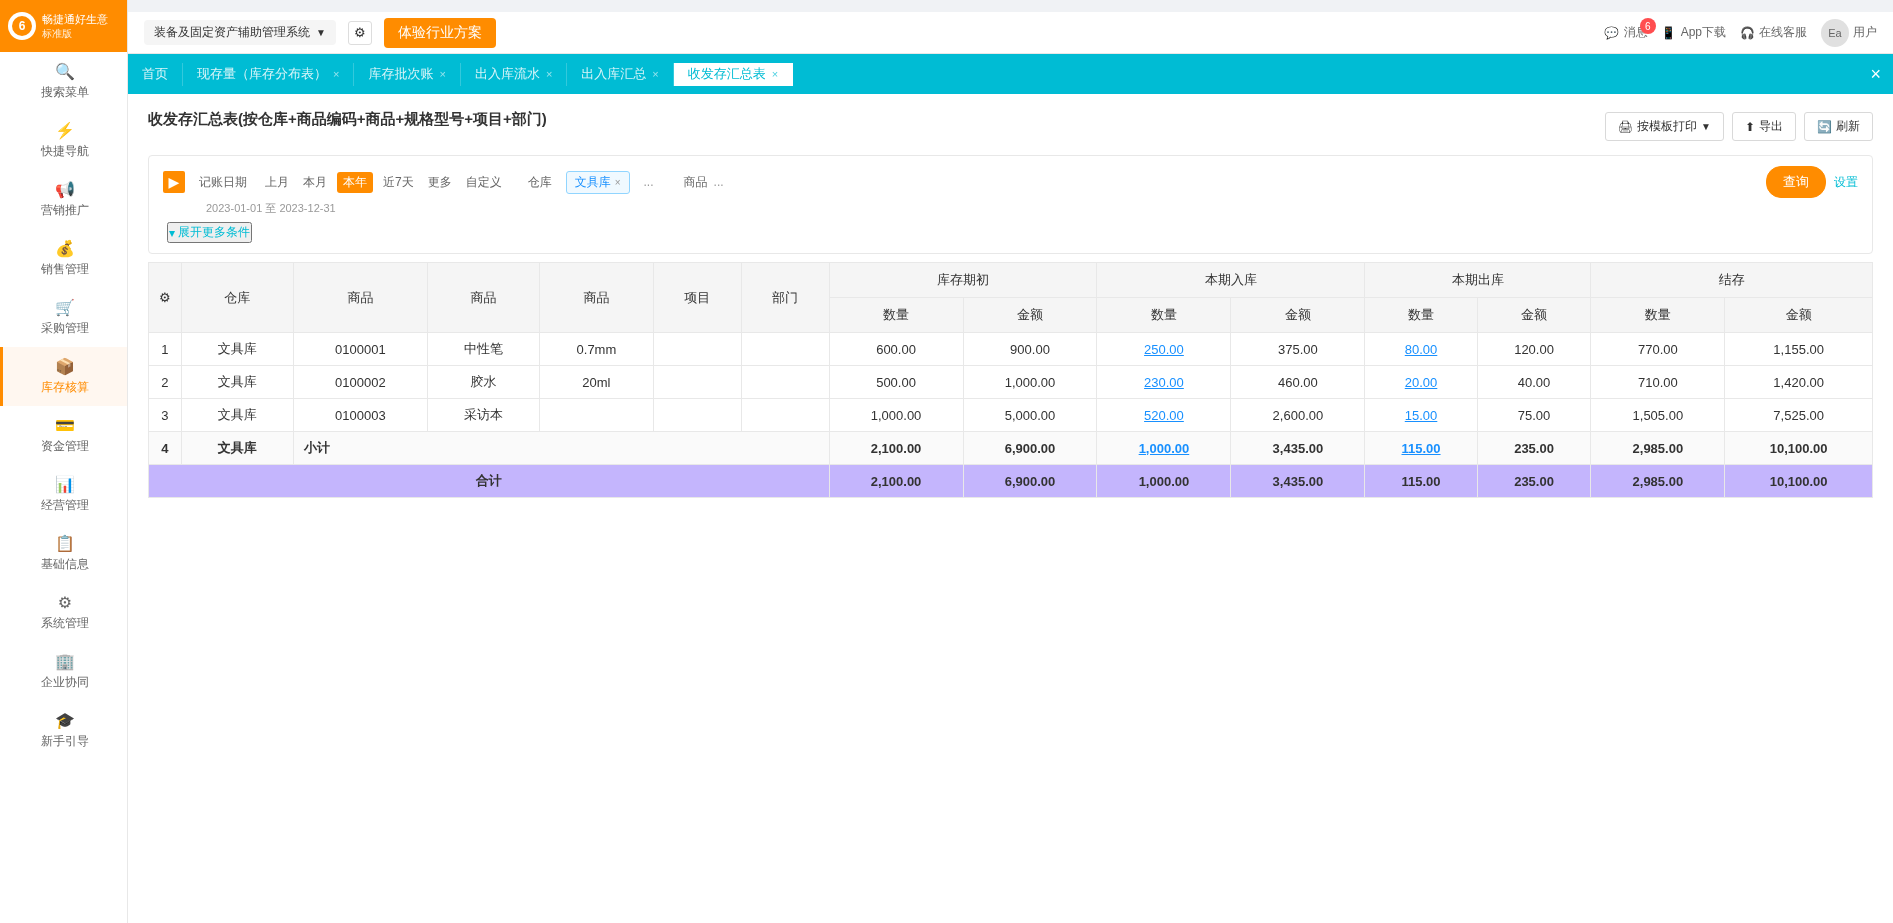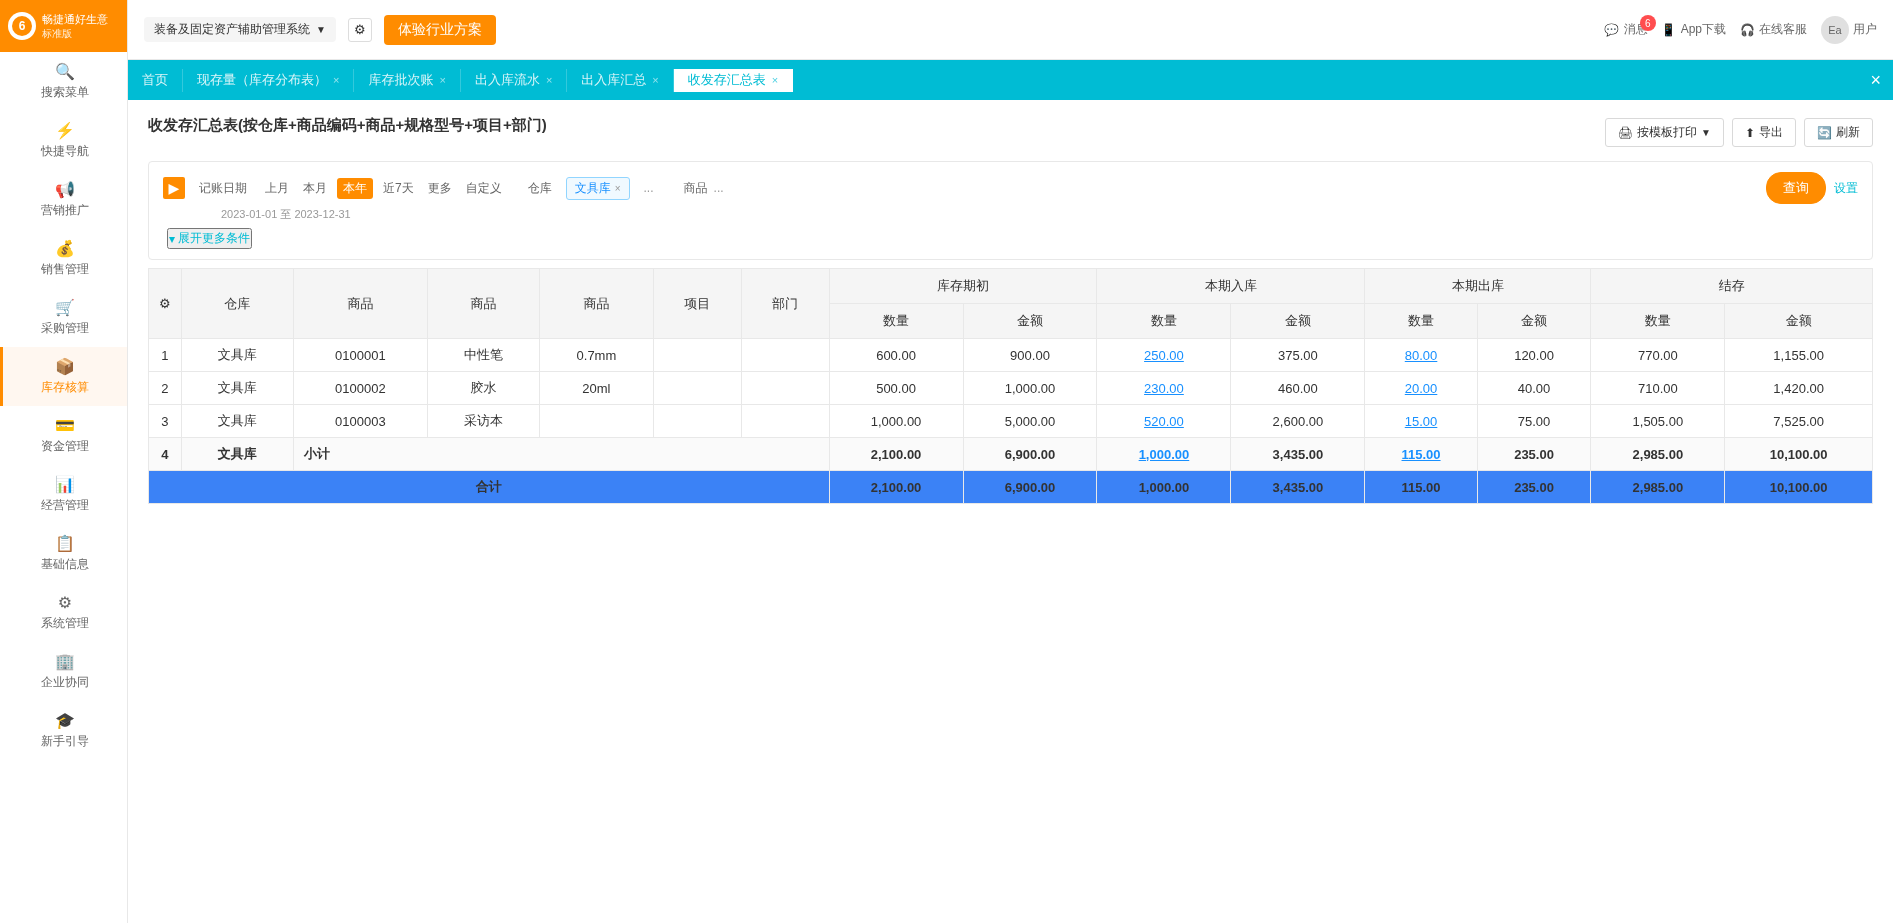--- a/index.html
+++ b/index.html
@@ -13,21 +13,21 @@
     .sidebar-title { font-size: 11px; line-height: 1.3; color: #fff; }
     .sidebar-nav { flex: 1; overflow-y: auto; }
     .sidebar-item { display: flex; flex-direction: column; align-items: center; padding: 10px 4px; cursor: pointer; color: #666; font-size: 12px; gap: 3px; border-left: 3px solid transparent; }
     .sidebar-item.active { background: #fff7f0; color: #ff8c00; border-left: 3px solid #ff8c00; }
     .sidebar-item .icon { font-size: 16px; }
 
     
     .main { flex: 1; display: flex; flex-direction: column; overflow: hidden; }
 
     
-    .topbar { height: 60px; background: #fff; border-bottom: 1px solid #e8e8e8; display: flex; align-items: center; padding: 0 16px; gap: 12px; }
+    .topbar { height: 42px; background: #fff; border-bottom: 1px solid #e8e8e8; display: flex; align-items: center; padding: 0 16px; gap: 12px; margin-top: 12px; }
     .topbar-system { display: flex; align-items: center; gap: 6px; background: #f5f5f5; padding: 4px 10px; border-radius: 4px; font-size: 12px; color: #333; cursor: pointer; }
     .topbar-try-btn { background: #ff8c00; color: #fff; border: none; border-radius: 4px; padding: 6px 14px; font-size: 14px; cursor: pointer; }
     .topbar-actions { display: flex; align-items: center; gap: 14px; margin-left: auto; }
     .topbar-action-item { display: flex; align-items: center; gap: 4px; color: #666; font-size: 12px; cursor: pointer; position: relative; }
     .topbar-badge { position: absolute; top: -6px; right: -8px; background: #ff4d4f; color: #fff; border-radius: 8px; font-size: 10px; padding: 0 4px; min-width: 16px; height: 16px; display: flex; align-items: center; justify-content: center; }
     .user-avatar { width: 28px; height: 28px; background: #e0e0e0; border-radius: 50%; display: flex; align-items: center; justify-content: center; font-size: 11px; color: #666; }
 
     
     .tabbar { height: 40px; background: #00bcd4; display: flex; align-items: center; padding: 0 0; gap: 0; overflow-x: auto; }
     .tab { display: flex; align-items: center; padding: 0 14px; height: 23px; color: rgba(255,255,255,0.85); font-size: 13px; cursor: pointer; gap: 6px; white-space: nowrap; border-right: 1px solid rgba(255,255,255,0.2); }
@@ -56,21 +56,21 @@
     .expand-btn { color: #00bcd4; font-size: 12px; cursor: pointer; display: flex; align-items: center; gap: 3px; margin: 6px 0 0 0; }
     .action-btn { padding: 5px 12px; border-radius: 3px; font-size: 12px; cursor: pointer; border: 1px solid #d9d9d9; background: #fff; color: #333; display: flex; align-items: center; gap: 4px; }
     .action-btn.secondary { background: #fff; color: #333; border: 1px solid #d9d9d9; }
     .query-btn { background: #ff8c00; color: #fff; border: 1px solid #ff8c00; padding: 6px 16px; border-radius: 15px; font-size: 13px; cursor: pointer; }
 
     
     .data-table { width: 100%; border-collapse: collapse; font-size: 13px; }
     .data-table th { background: #f5f5f5; border: 1px solid #e8e8e8; padding: 8px 10px; text-align: center; font-weight: 500; color: #333; white-space: nowrap; }
     .data-table td { border: 1px solid #e8e8e8; padding: 7px 10px; text-align: center; color: #333; white-space: nowrap; }
     .data-table .subtotal td { background: #fafafa; font-weight: bold; }
-    .data-table .total-row td { background: #3b82f6; font-weight: bold; }
+    .data-table .total-row td { background: #c4b5fd; font-weight: bold; }
     .link-value { color: #1890ff; text-decoration: underline; cursor: pointer; }
     .th-group { background: #f0f0f0; }
   </style>
 </head>
 <body>
 
 <div class="sidebar">
   <div class="sidebar-header">
     <div class="sidebar-logo">
       <div class="sidebar-logo-inner">6</div>
@@ -236,21 +236,21 @@
           <span class="filter-more">...</span>
           <div style="margin-left:16px;display:flex;align-items:center;gap:6px">
             <span class="filter-label">商品</span>
             <span class="filter-more">...</span>
           </div>
           <div style="margin-left:auto;display:flex;gap:8px">
             <button class="query-btn">查询</button>
             <button class="action-btn" style="border:none;color:#00bcd4;background:none;padding:0">设置</button>
           </div>
         </div>
-        <div style="margin-left:58px;margin-top:2px">
+        <div style="margin-left:43px;margin-top:2px">
           <span class="date-range">2023-01-01 至 2023-12-31</span>
         </div>
         <div style="margin-top:6px;margin-left:4px">
           <button class="expand-btn">
             <span>▾</span>
             <span>展开更多条件</span>
           </button>
         </div>
       </div>
 

